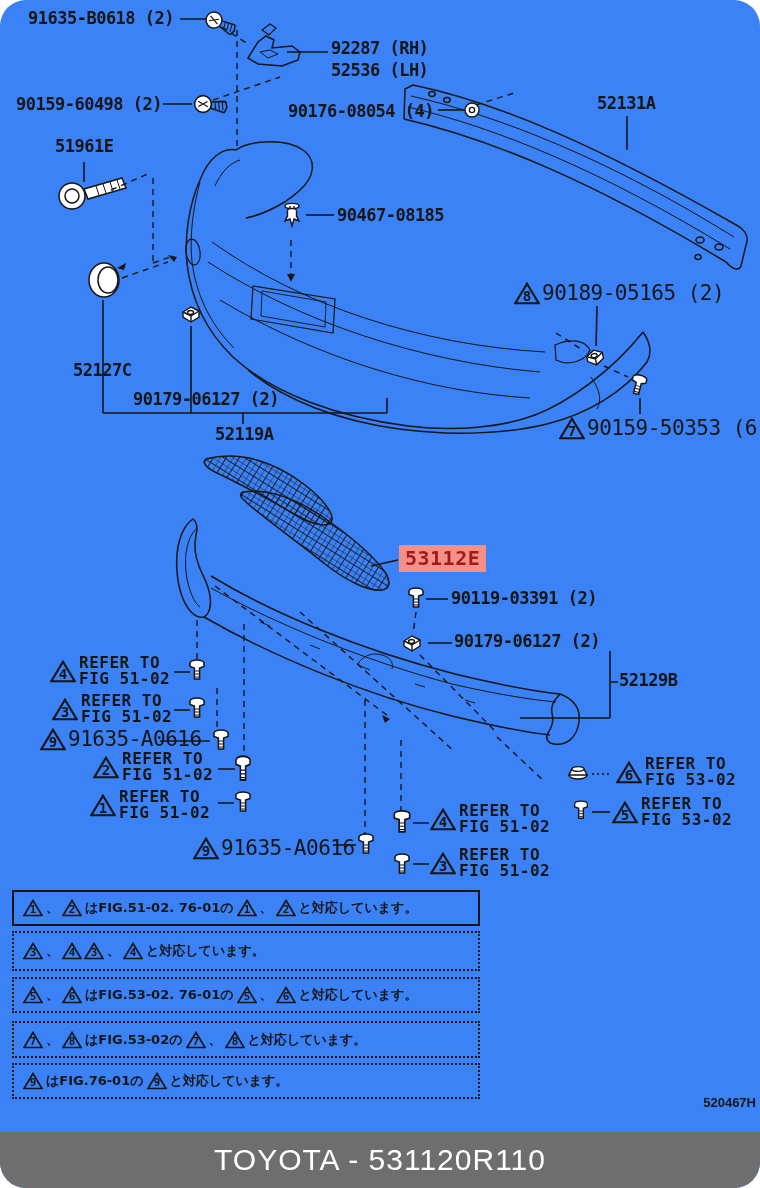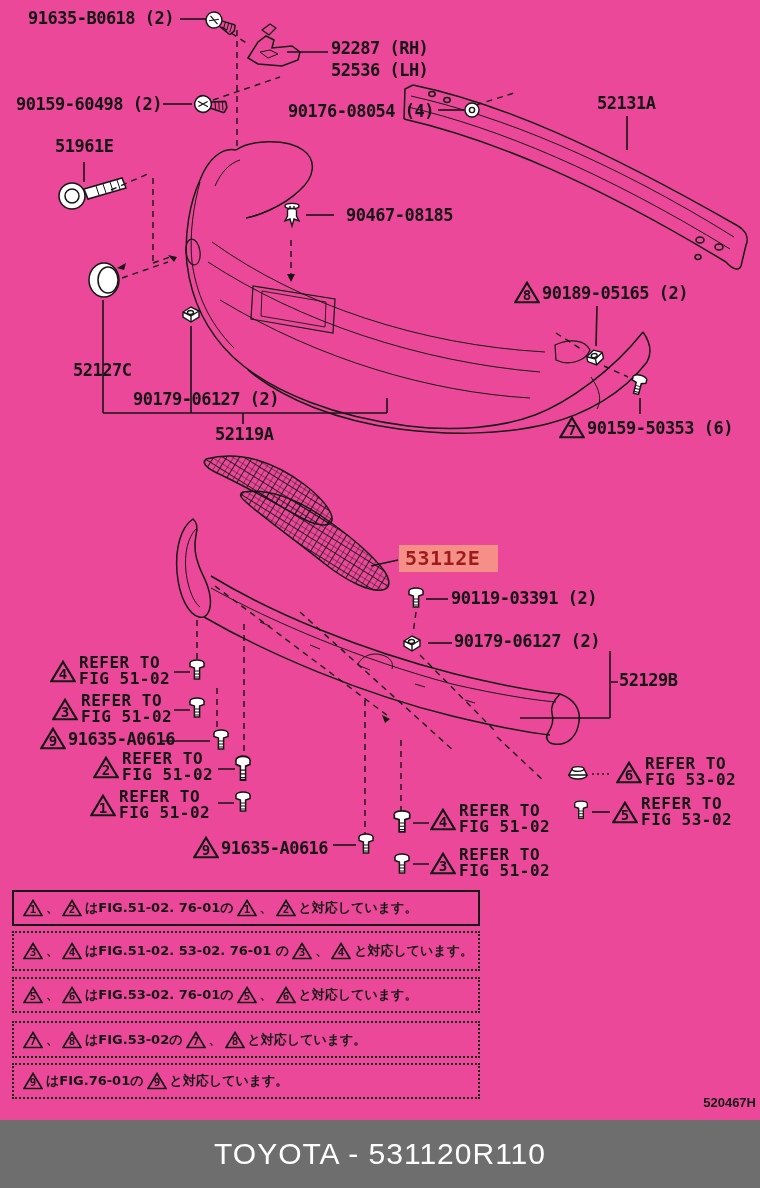--- a/index.html
+++ b/index.html
@@ -1,33 +1,33 @@
 <!DOCTYPE html>
 <html style="--highlight-bg: #f59088; --highlight-fg: #9e1b1b; --footer-bg: #6e6e6e; --line: #161616;"><head>
 <meta charset="utf-8">
 <style>
   html,body{margin:0;padding:0;background:#fff;}
-  #stage{position:relative;width:760px;height:1188px;background:#ec4899;overflow:hidden;
-         font-family:"DejaVu Sans Mono","Liberation Mono",monospace;color:#161616;}
+  #stage{position:relative;width:760px;height:1188px;background:#3b82f6;overflow:hidden;
+         font-family:"DejaVu Sans Mono","Liberation Mono",monospace;color:#161616;border-radius:26px;}
   svg.art{position:absolute;left:0;top:0;}
   .plabel{position:absolute;font-weight:bold;font-size:17px;letter-spacing:-0.5px;white-space:nowrap;color:#161616;}
   .note{position:absolute;display:flex;align-items:center;white-space:nowrap;}
   .note .ntxt{font-weight:bold;font-size:16px;line-height:16px;letter-spacing:0.5px;margin-left:3px;}
-  .note .plabel-inline{font-weight:bold;font-size:17px;letter-spacing:-0.5px;margin-left:2px;}
+  .note .plabel-inline{font-weight:normal;font-size:21px;letter-spacing:-0.5px;margin-left:2px;}
   .tri{display:inline-block;line-height:0;}
-  .hl{position:absolute;padding:1px 18px 2px 6px;font-weight:bold;font-size:20px;letter-spacing:0.5px;
+  .hl{position:absolute;padding:1px 6px 2px 6px;font-weight:bold;font-size:20px;letter-spacing:0.5px;
       background:var(--highlight-bg,#f59088);color:var(--highlight-fg,#9e1b1b);}
   .legend-row{position:absolute;left:12px;width:468px;display:flex;align-items:center;
       padding-left:9px;box-sizing:border-box;font-family:"DejaVu Sans","Liberation Sans",sans-serif;
       font-size:13px;font-weight:bold;gap:2px;white-space:nowrap;}
   .legend-row.solid{border:2px solid #161616;}
   .legend-row.dotted{border:2px dotted #161616;}
   .lseg{margin:0 1px;}
   .doc-code{position:absolute;font-family:"Liberation Sans",sans-serif;font-weight:bold;font-size:13px;margin-left:16px;}
-  .footer{position:absolute;left:0;right:0;bottom:0;height:68px;background:var(--footer-bg,#6e6e6e);
+  .footer{position:absolute;left:0;right:0;bottom:0;height:56px;background:var(--footer-bg,#6e6e6e);
       display:flex;align-items:center;justify-content:center;gap:56px;
       font-family:"Liberation Sans",sans-serif;font-size:30px;color:#fff;letter-spacing:1px;}
 </style>
 </head>
 <body>
 
 <div id="stage">
 
   <svg class="art" width="760" height="1100" viewBox="0 0 760 1100">
     <defs>
@@ -203,21 +203,21 @@
     </g>
   </svg>
 
   <div class="plabel" style="left:28px;top:8px">91635-B0618 (2)</div>
   <div class="plabel" style="left:331px;top:38px">92287 (RH)</div>
   <div class="plabel" style="left:331px;top:60px">52536 (LH)</div>
   <div class="plabel" style="left:16px;top:94px">90159-60498 (2)</div>
   <div class="plabel" style="left:288px;top:101px">90176-08054 (4)</div>
   <div class="plabel" style="left:597px;top:93px">52131A</div>
   <div class="plabel" style="left:55px;top:136px">51961E</div>
-  <div class="plabel" style="left:346px;top:205px">90467-08185</div>
+  <div class="plabel" style="left:337px;top:205px">90467-08185</div>
   <div class="plabel" style="left:73px;top:360px">52127C</div>
   <div class="plabel" style="left:133px;top:389px">90179-06127 (2)</div>
   <div class="plabel" style="left:215px;top:424px">52119A</div>
 
   <div class="note" style="left:514px;top:281px">
     <span class="tri"><svg width="26" height="23" viewBox="0 0 24 21">
           <path d="M12 1.5 L22.8 19.5 H1.2 Z" fill="none" stroke="#161616" stroke-width="2"></path>
           <text x="12" y="17" font-size="13" font-weight="bold" text-anchor="middle" font-family="DejaVu Sans Mono, monospace" fill="#161616">8</text>
         </svg></span>
     <span class="plabel-inline">90189-05165 (2)</span>
@@ -358,21 +358,20 @@
   <div class="legend-row dotted" style="top:931px;height:40px">
       <span class="tri"><svg width="20" height="18" viewBox="0 0 24 21">
           <path d="M12 1.5 L22.8 19.5 H1.2 Z" fill="none" stroke="#161616" stroke-width="2"></path>
           <text x="12" y="17" font-size="13" font-weight="bold" text-anchor="middle" font-family="DejaVu Sans Mono, monospace" fill="#161616">3</text>
         </svg></span>
       <span class="lseg">、</span>
       <span class="tri"><svg width="20" height="18" viewBox="0 0 24 21">
           <path d="M12 1.5 L22.8 19.5 H1.2 Z" fill="none" stroke="#161616" stroke-width="2"></path>
           <text x="12" y="17" font-size="13" font-weight="bold" text-anchor="middle" font-family="DejaVu Sans Mono, monospace" fill="#161616">4</text>
         </svg></span>
-      <span class="lseg">はFIG.51-02. 53-02. 76-01 の</span>
       <span class="tri"><svg width="20" height="18" viewBox="0 0 24 21">
           <path d="M12 1.5 L22.8 19.5 H1.2 Z" fill="none" stroke="#161616" stroke-width="2"></path>
           <text x="12" y="17" font-size="13" font-weight="bold" text-anchor="middle" font-family="DejaVu Sans Mono, monospace" fill="#161616">3</text>
         </svg></span>
       <span class="lseg">、</span>
       <span class="tri"><svg width="20" height="18" viewBox="0 0 24 21">
           <path d="M12 1.5 L22.8 19.5 H1.2 Z" fill="none" stroke="#161616" stroke-width="2"></path>
           <text x="12" y="17" font-size="13" font-weight="bold" text-anchor="middle" font-family="DejaVu Sans Mono, monospace" fill="#161616">4</text>
         </svg></span>
       <span class="lseg">と対応しています。</span>

